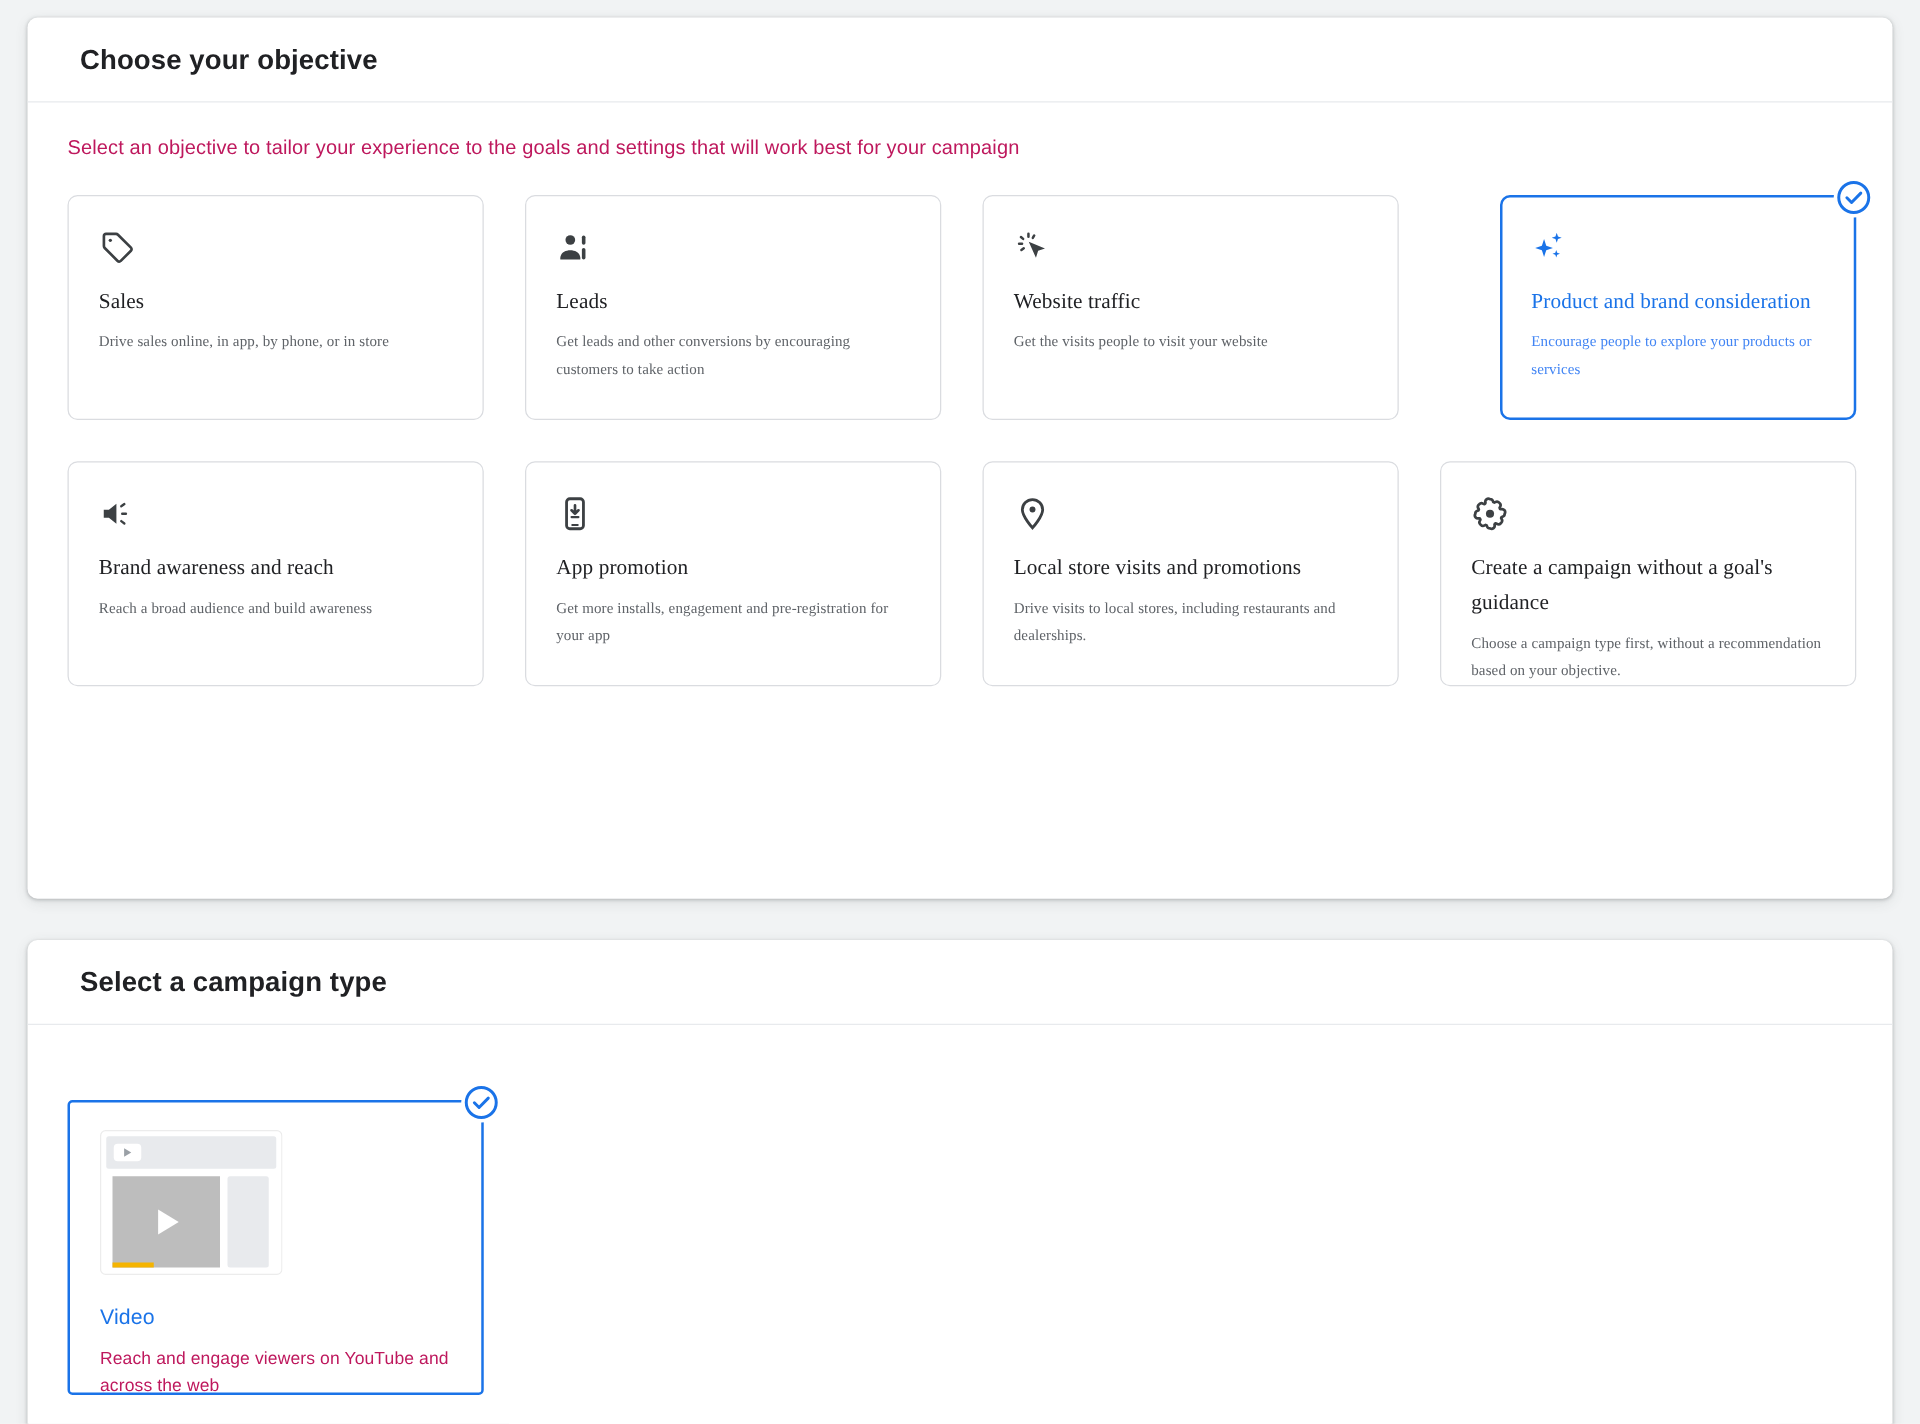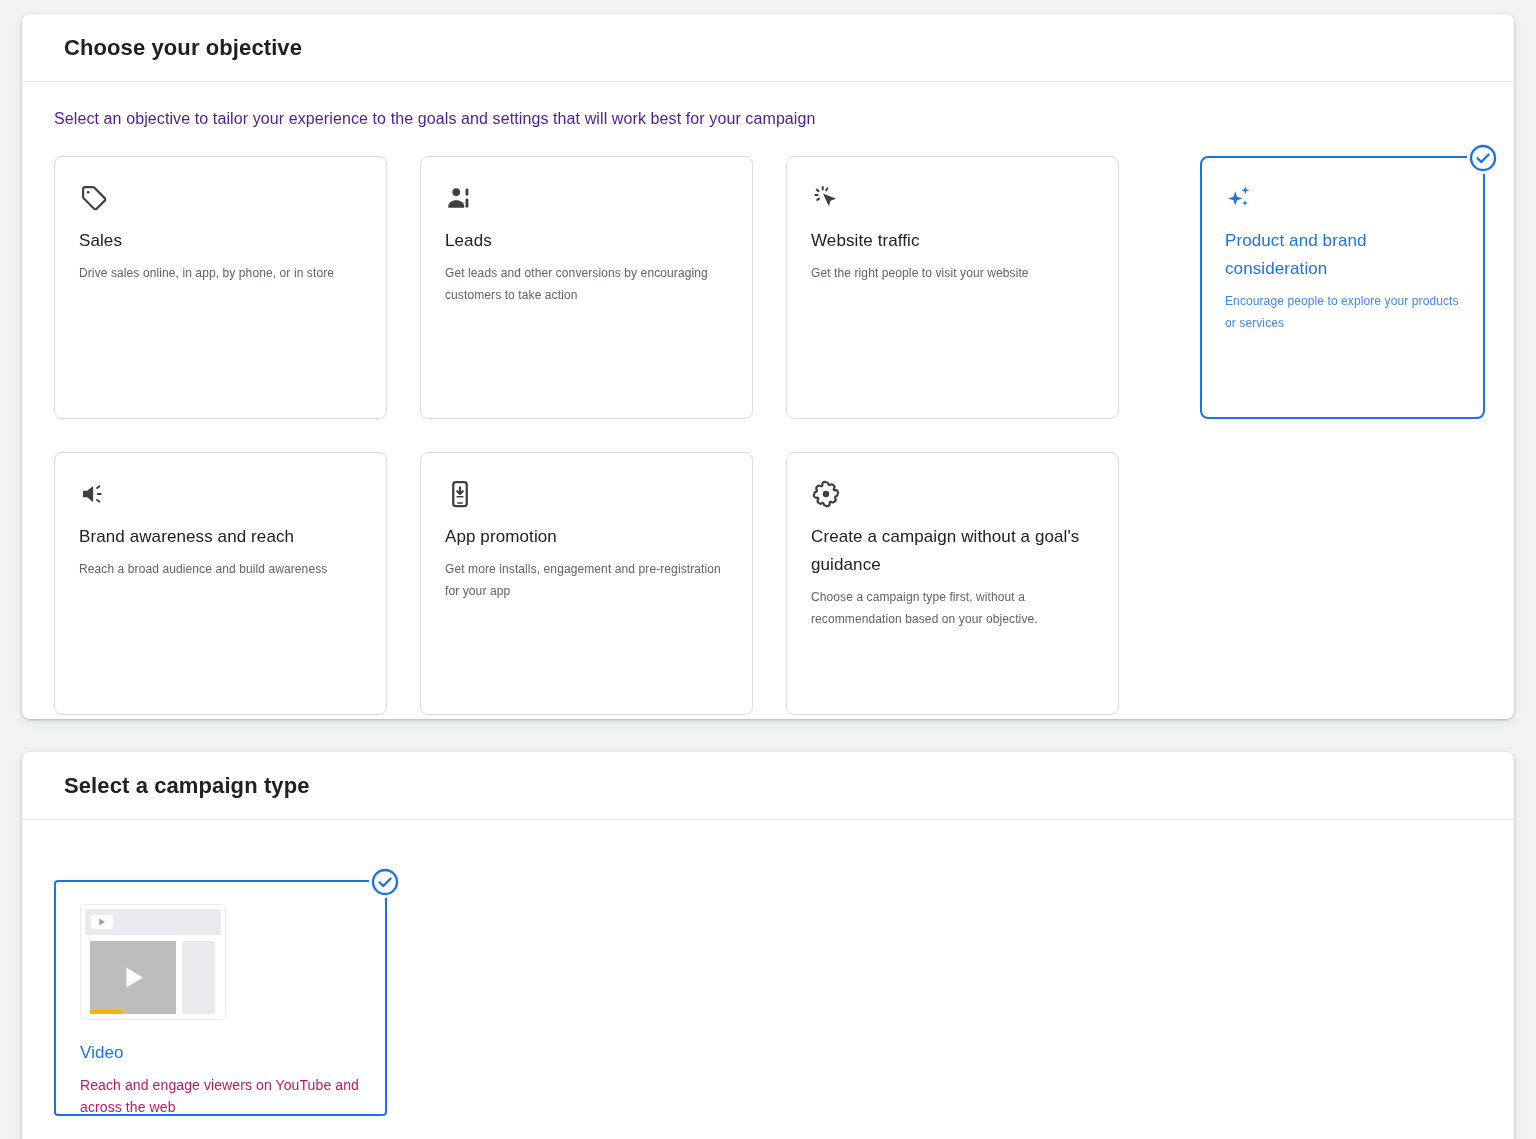--- a/index.html
+++ b/index.html
@@ -30,40 +30,41 @@
   }
   .panel-title {
     font-size: 22px;
     color: #202124;
     letter-spacing: .1px;
   }
   .panel-body { padding: 28px 32px 0 32px; }
 
   .subtitle {
     font-size: 16px;
-    color: #4c1d95;
+    color: #be185d;
     margin: 0 0 28px 0;
     letter-spacing: .1px;
   }
 
   
   .grid {
     display: grid;
     grid-template-columns: repeat(4, 333px);
     column-gap: 33px;
     row-gap: 33px;
   }
   .obj-card {
     position: relative;
     border: 1px solid #dadce0;
     border-radius: 8px;
     background: #fff;
-    height: 263px;
+    height: 180px;
     padding: 26px 24px 20px 24px;
     cursor: pointer;
+    font-family: Liberation Serif, serif;
   }
   .obj-card.selected {
     border: 2px solid #1a73e8;
     padding: 25px 23px 19px 23px;
     margin-left: 48px;
   }
   .card-icon { height: 34px; margin-bottom: 10px; }
   .card-icon svg { display: block; }
   .card-title {
     font-size: 17px;
@@ -166,21 +167,21 @@
               <g stroke="#3c4043" stroke-width="1.6" stroke-linecap="round">
                 <line x1="9.4" y1="3.2" x2="9.4" y2="5.1"></line>
                 <line x1="13.1" y1="4.3" x2="12.2" y2="5.9"></line>
                 <line x1="4.6" y1="5.3" x2="6.0" y2="6.5"></line>
                 <line x1="3.4" y1="9.6" x2="5.3" y2="9.6"></line>
                 <line x1="4.9" y1="13.6" x2="6.4" y2="12.5"></line>
               </g>
             </svg>
           </div>
           <div class="card-title">Website traffic</div>
-          <div class="card-desc">Get the right people to visit your website</div>
+          <div class="card-desc">Get the visits people to visit your website</div>
         </div>
 
         <div class="obj-card selected">
           <div class="check-badge">
             <svg width="30" height="30" viewBox="0 0 24 24">
               <circle cx="12" cy="12" r="9.6" fill="#fff" stroke="#1a73e8" stroke-width="1.9"></circle>
               <path d="M7.6 12.2l3 3 5.9-6" fill="none" stroke="#1a73e8" stroke-width="1.9" stroke-linecap="round" stroke-linejoin="round"></path>
             </svg>
           </div>
           <div class="card-icon">
@@ -215,20 +216,30 @@
               <rect x="6.6" y="2.4" width="10.8" height="19.2" rx="2.1" fill="none" stroke="#3c4043" stroke-width="1.8"></rect>
               <rect x="9.6" y="18.5" width="4.8" height="1.3" rx=".65" fill="#3c4043"></rect>
               <path d="M12 6.6v5.4m0 0 2.2-2.2M12 12l-2.2-2.2" fill="none" stroke="#3c4043" stroke-width="1.7" stroke-linecap="round" stroke-linejoin="round"></path>
               <rect x="9.1" y="13.5" width="5.8" height="1.3" rx=".65" fill="#3c4043"></rect>
             </svg>
           </div>
           <div class="card-title">App promotion</div>
           <div class="card-desc">Get more installs, engagement and pre-registration for your app</div>
         </div>
 
+        <div class="obj-card">
+          <div class="card-icon">
+            <svg width="30" height="30" viewBox="0 0 24 24">
+              <path d="M12 2.9a6.5 6.5 0 0 1 6.5 6.5c0 4.4-6.5 11.6-6.5 11.6S5.5 13.8 5.5 9.4A6.5 6.5 0 0 1 12 2.9z" fill="none" stroke="#3c4043" stroke-width="1.8"></path>
+              <circle cx="12" cy="9.3" r="1.9" fill="#3c4043"></circle>
+            </svg>
+          </div>
+          <div class="card-title">Local store visits and promotions</div>
+          <div class="card-desc">Drive visits to local stores, including restaurants and dealerships.</div>
+        </div>
 
         <div class="obj-card">
           <div class="card-icon">
             <svg width="30" height="30" viewBox="0 0 24 24">
               <path d="M12 2.6a2 2 0 0 1 1.9 1.35l.2.6 .7.3 .6-.3a2 2 0 0 1 2.5.35l.2.2a2 2 0 0 1 .35 2.5l-.3.6 .3.7 .6.2A2 2 0 0 1 21.4 12a2 2 0 0 1-1.35 1.9l-.6.2-.3.7 .3.6a2 2 0 0 1-.35 2.5l-.2.2a2 2 0 0 1-2.5.35l-.6-.3-.7.3-.2.6A2 2 0 0 1 12 21.4a2 2 0 0 1-1.9-1.35l-.2-.6-.7-.3-.6.3a2 2 0 0 1-2.5-.35l-.2-.2a2 2 0 0 1-.35-2.5l.3-.6-.3-.7-.6-.2A2 2 0 0 1 2.6 12a2 2 0 0 1 1.35-1.9l.6-.2 .3-.7-.3-.6a2 2 0 0 1 .35-2.5l.2-.2a2 2 0 0 1 2.5-.35l.6.3 .7-.3 .2-.6A2 2 0 0 1 12 2.6z" fill="none" stroke="#3c4043" stroke-width="1.75" stroke-linejoin="round"></path>
               <circle cx="12" cy="12" r="2.6" fill="#3c4043"></circle>
             </svg>
           </div>
           <div class="card-title">Create a campaign without a goal's guidance</div>
           <div class="card-desc">Choose a campaign type first, without a recommendation based on your objective.</div>

